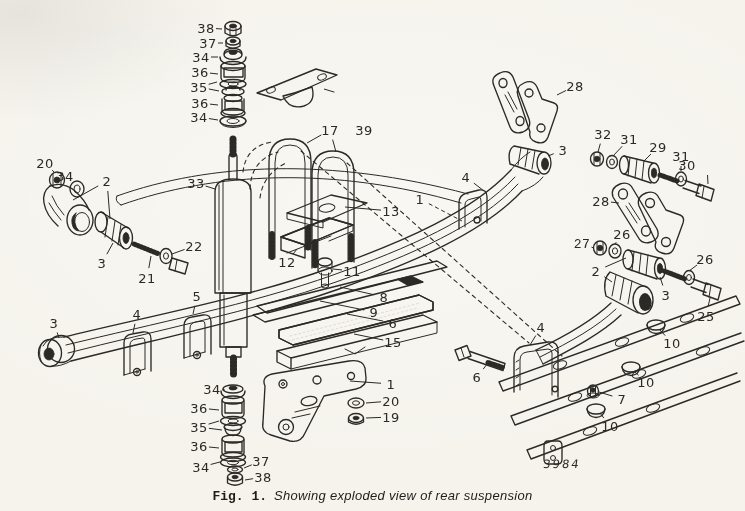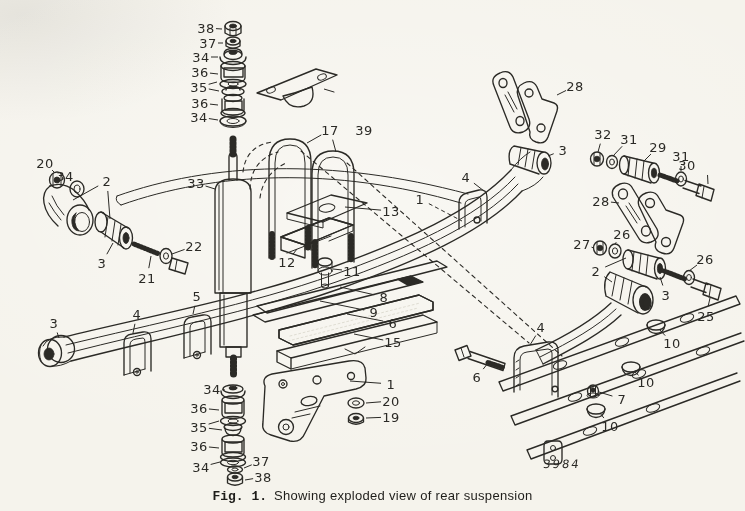--- a/index.html
+++ b/index.html
@@ -33,21 +33,21 @@
   }
   #drawing-number{
     position:absolute; left:562px; top:464px; transform:translate(-50%,-50%) skewX(-8deg);
     font-family:"DejaVu Sans", sans-serif; font-size:11.5px; letter-spacing:2px; color:var(--ink);
   }
   #caption{
     position:absolute; left:0; right:0; top:488px; text-align:center;
     font-size:13px; color:#1e1d1a;
   }
   #caption .cap-num{ font-weight:bold; font-family:Liberation Mono, monospace; margin-right:7px; }
-  #caption .cap-txt{ font-family:"Liberation Sans",sans-serif; letter-spacing:.3px; }
+  #caption .cap-txt{ font-style:italic; font-family:"Liberation Sans",sans-serif; letter-spacing:.3px; }
 </style>
 </head>
 <body>
 
 <div id="stage">
 
   <svg id="art" width="745" height="511" viewBox="0 0 745 511">
     <defs>
       <pattern id="speck" width="4" height="3" patternUnits="userSpaceOnUse">
         <rect width="4" height="3" fill="#34312b"></rect>
@@ -474,21 +474,21 @@
       <span class="part-label" style="left: 575px; top: 86px;">28</span>
       <span class="part-label" style="left: 563px; top: 150px;">3</span>
       <span class="part-label" style="left: 466px; top: 177px;">4</span>
       <span class="part-label" style="left: 420px; top: 199px;">1</span>
       <span class="part-label" style="left: 603px; top: 134px;">32</span>
       <span class="part-label" style="left: 629px; top: 139px;">31</span>
       <span class="part-label" style="left: 658px; top: 147px;">29</span>
       <span class="part-label" style="left: 681px; top: 156px;">31</span>
       <span class="part-label" style="left: 687px; top: 165px;">30</span>
       <span class="part-label" style="left: 601px; top: 201px;">28</span>
-      <span class="part-label" style="left: 582px; top: 244px;">27</span>
+      <span class="part-label" style="left: 582px; top: 244px; font-family: Liberation Mono, monospace;">27</span>
       <span class="part-label" style="left: 622px; top: 234px;">26</span>
       <span class="part-label" style="left: 596px; top: 271px;">2</span>
       <span class="part-label" style="left: 666px; top: 295px;">3</span>
       <span class="part-label" style="left: 705px; top: 259px;">26</span>
       <span class="part-label" style="left: 706px; top: 316px;">25</span>
       <span class="part-label" style="left: 541px; top: 327px;">4</span>
       <span class="part-label" style="left: 477px; top: 377px;">6</span>
       <span class="part-label" style="left: 622px; top: 399px;">7</span>
       <span class="part-label" style="left: 672px; top: 343px;">10</span>
       <span class="part-label" style="left: 646px; top: 382px;">10</span>

